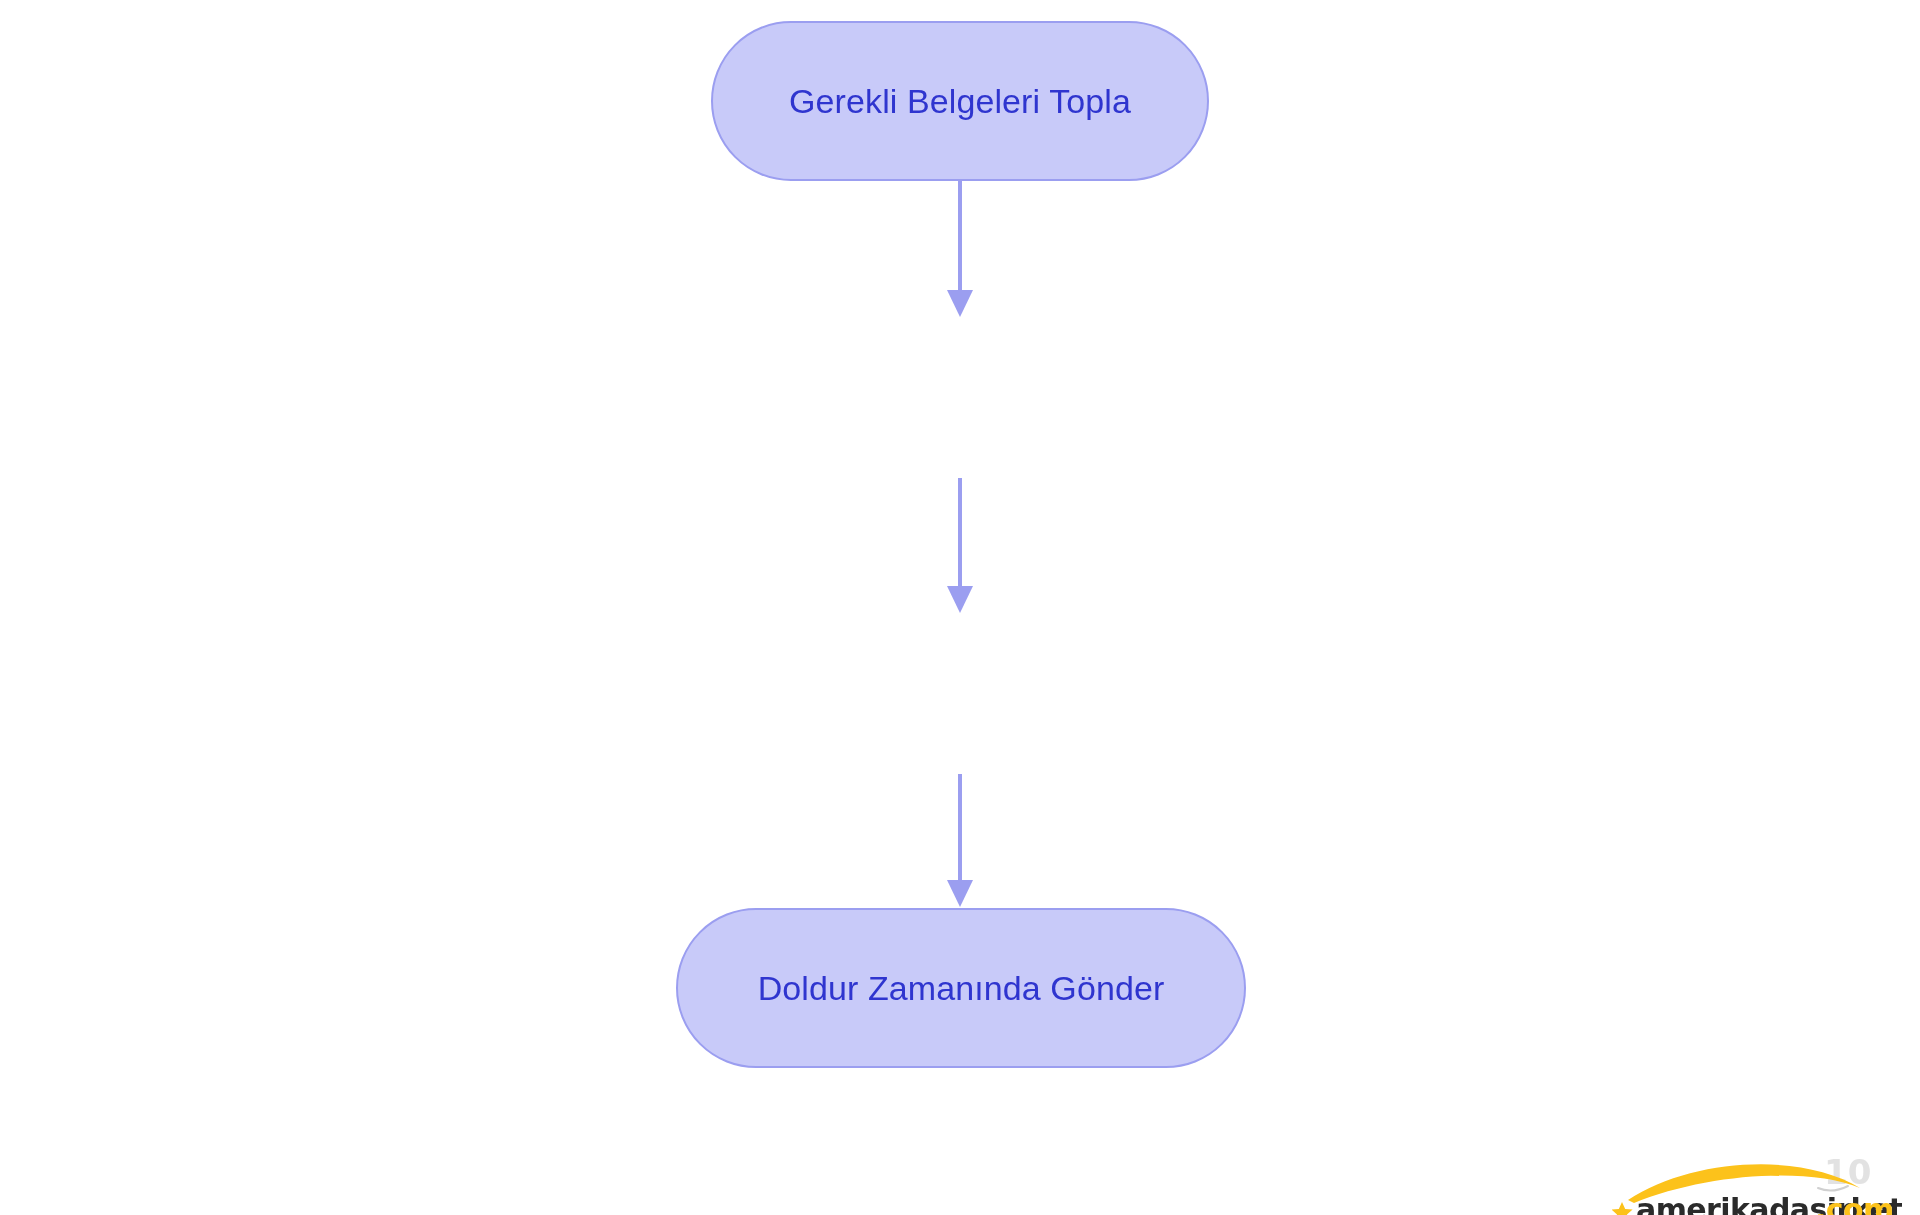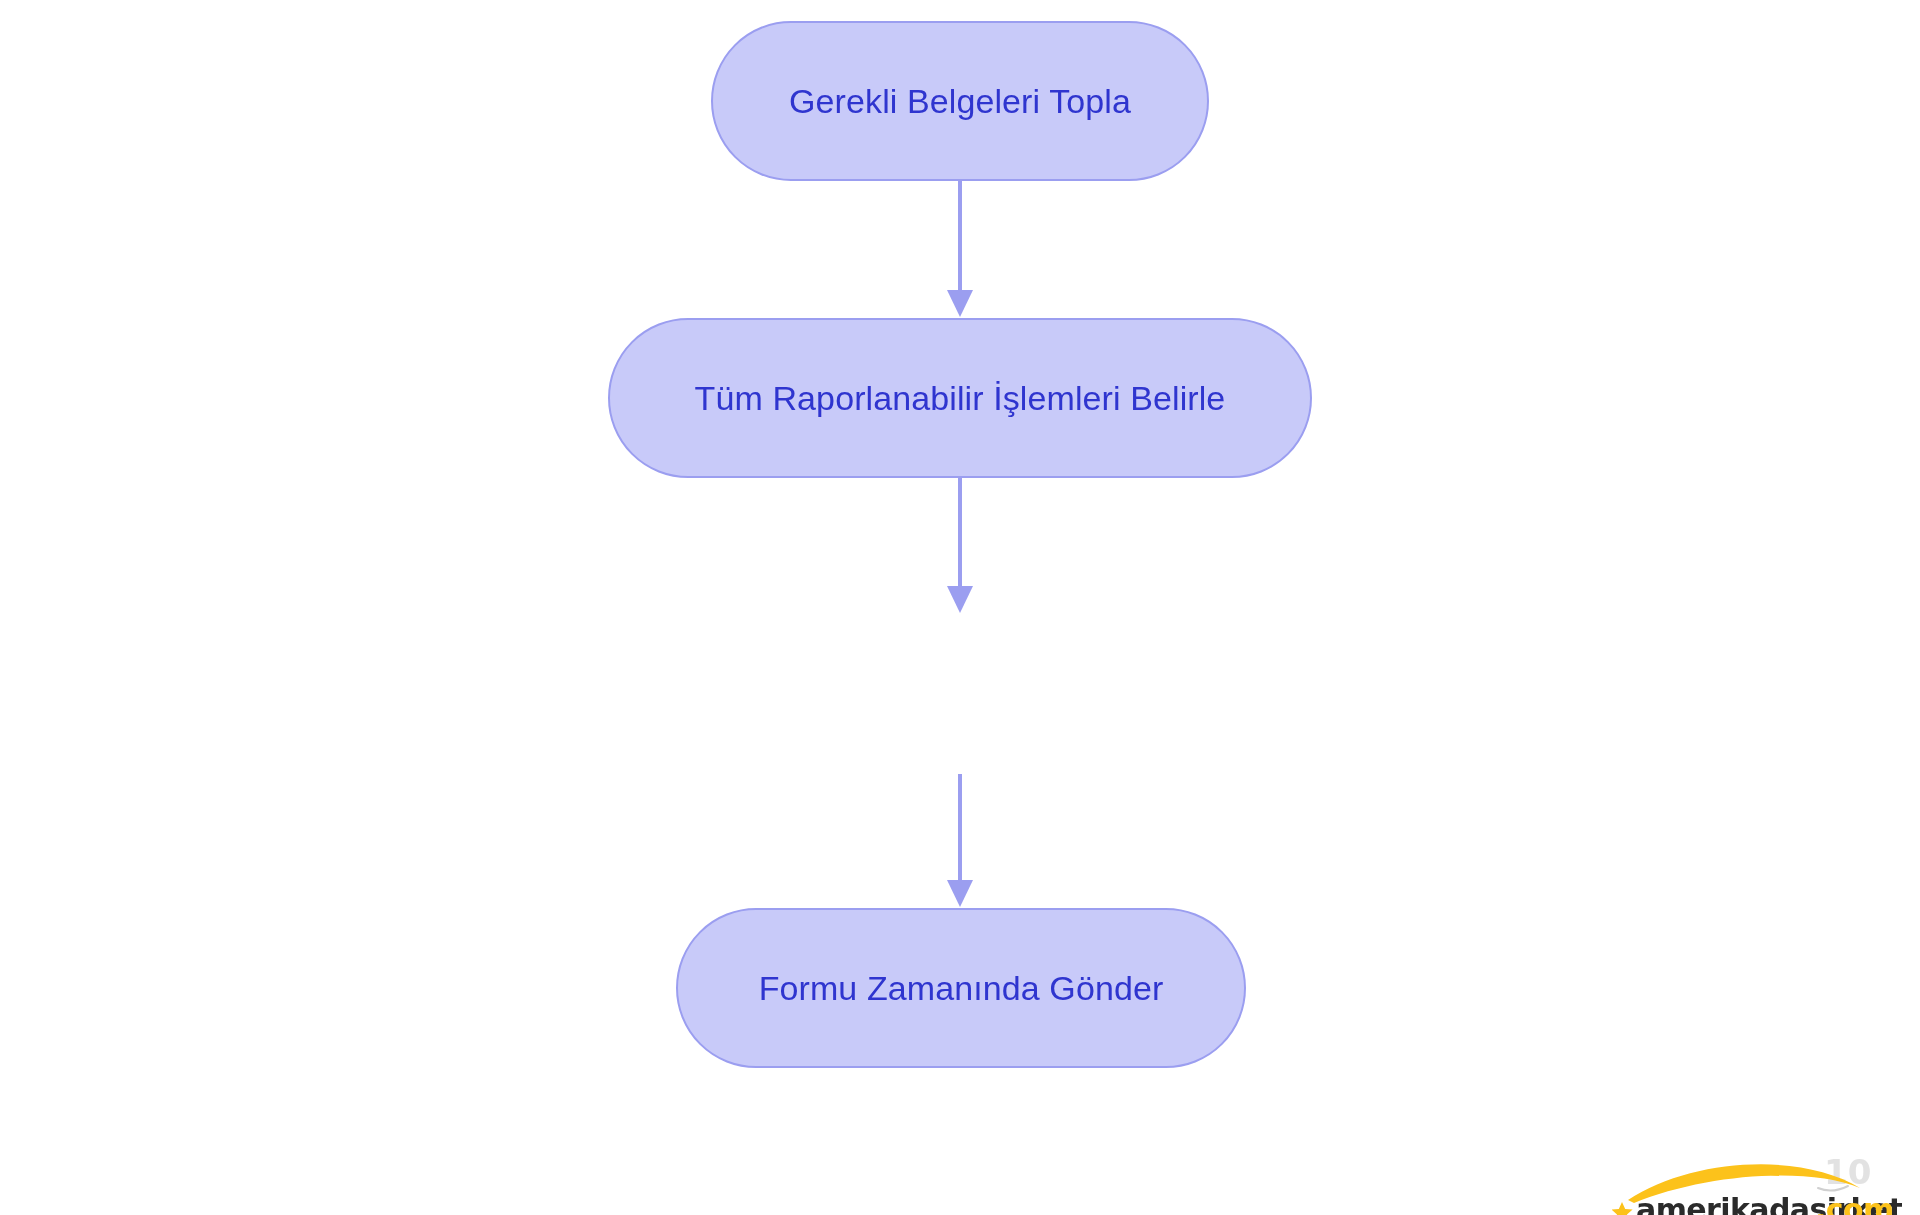--- a/index.html
+++ b/index.html
@@ -112,27 +112,24 @@
     <g>
       <line x1="960" y1="774" x2="960" y2="880" stroke="#9b9ef0" stroke-width="4"></line>
       <polygon points="947,880 973,880 960,907" fill="#9b9ef0"></polygon>
     </g>
   </svg>
 
   <div class="node" id="node-1">
     <span>Gerekli Belgeleri Topla</span>
   </div>
 
-  <div class="node" id="node-2">
-    <span>Tüm Raporlanabilir İşlemleri Belirle</span>
-  </div>
 
 
   <div class="node" id="node-4">
-    <span>Formu Zamanında Gönder</span>
+    <span>Doldur Zamanında Gönder</span>
   </div>
 
   <div id="logo">
     <svg viewBox="0 0 290 92" xmlns="http://www.w3.org/2000/svg">
 
       <text x="212" y="44" font-family="DejaVu Sans, sans-serif" font-size="34" font-weight="bold" fill="#e2e2e2">10</text>
 
       <path d="M206 48 q14 6 30 -2" stroke="#d0d0d0" stroke-width="2" fill="none" stroke-linecap="round"></path>
 
       <path d="M16 60 C 80 18, 190 12, 248 48 C 196 26, 92 34, 22 63 Z" fill="#fcc21b"></path>

